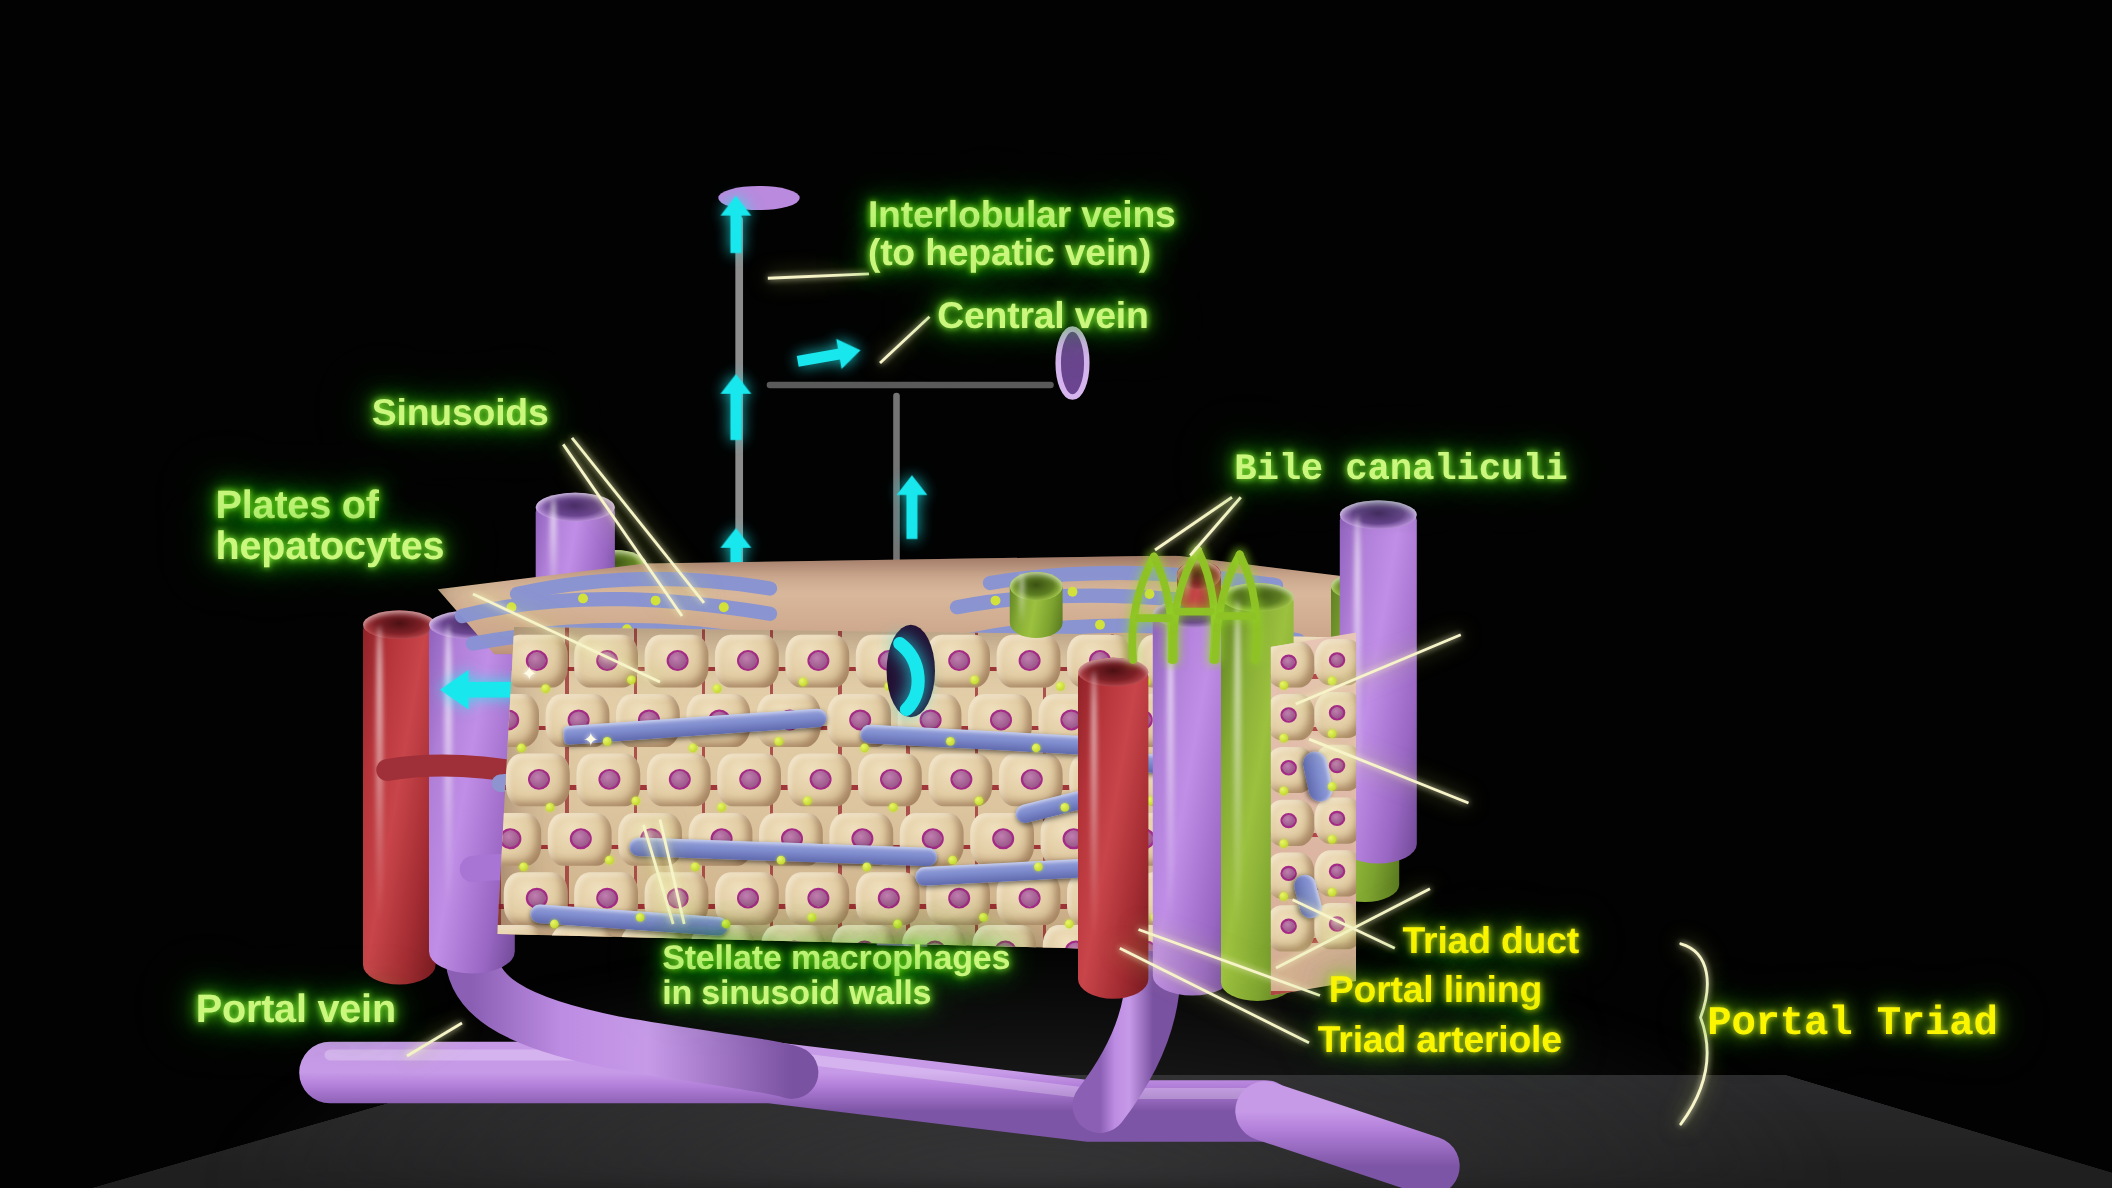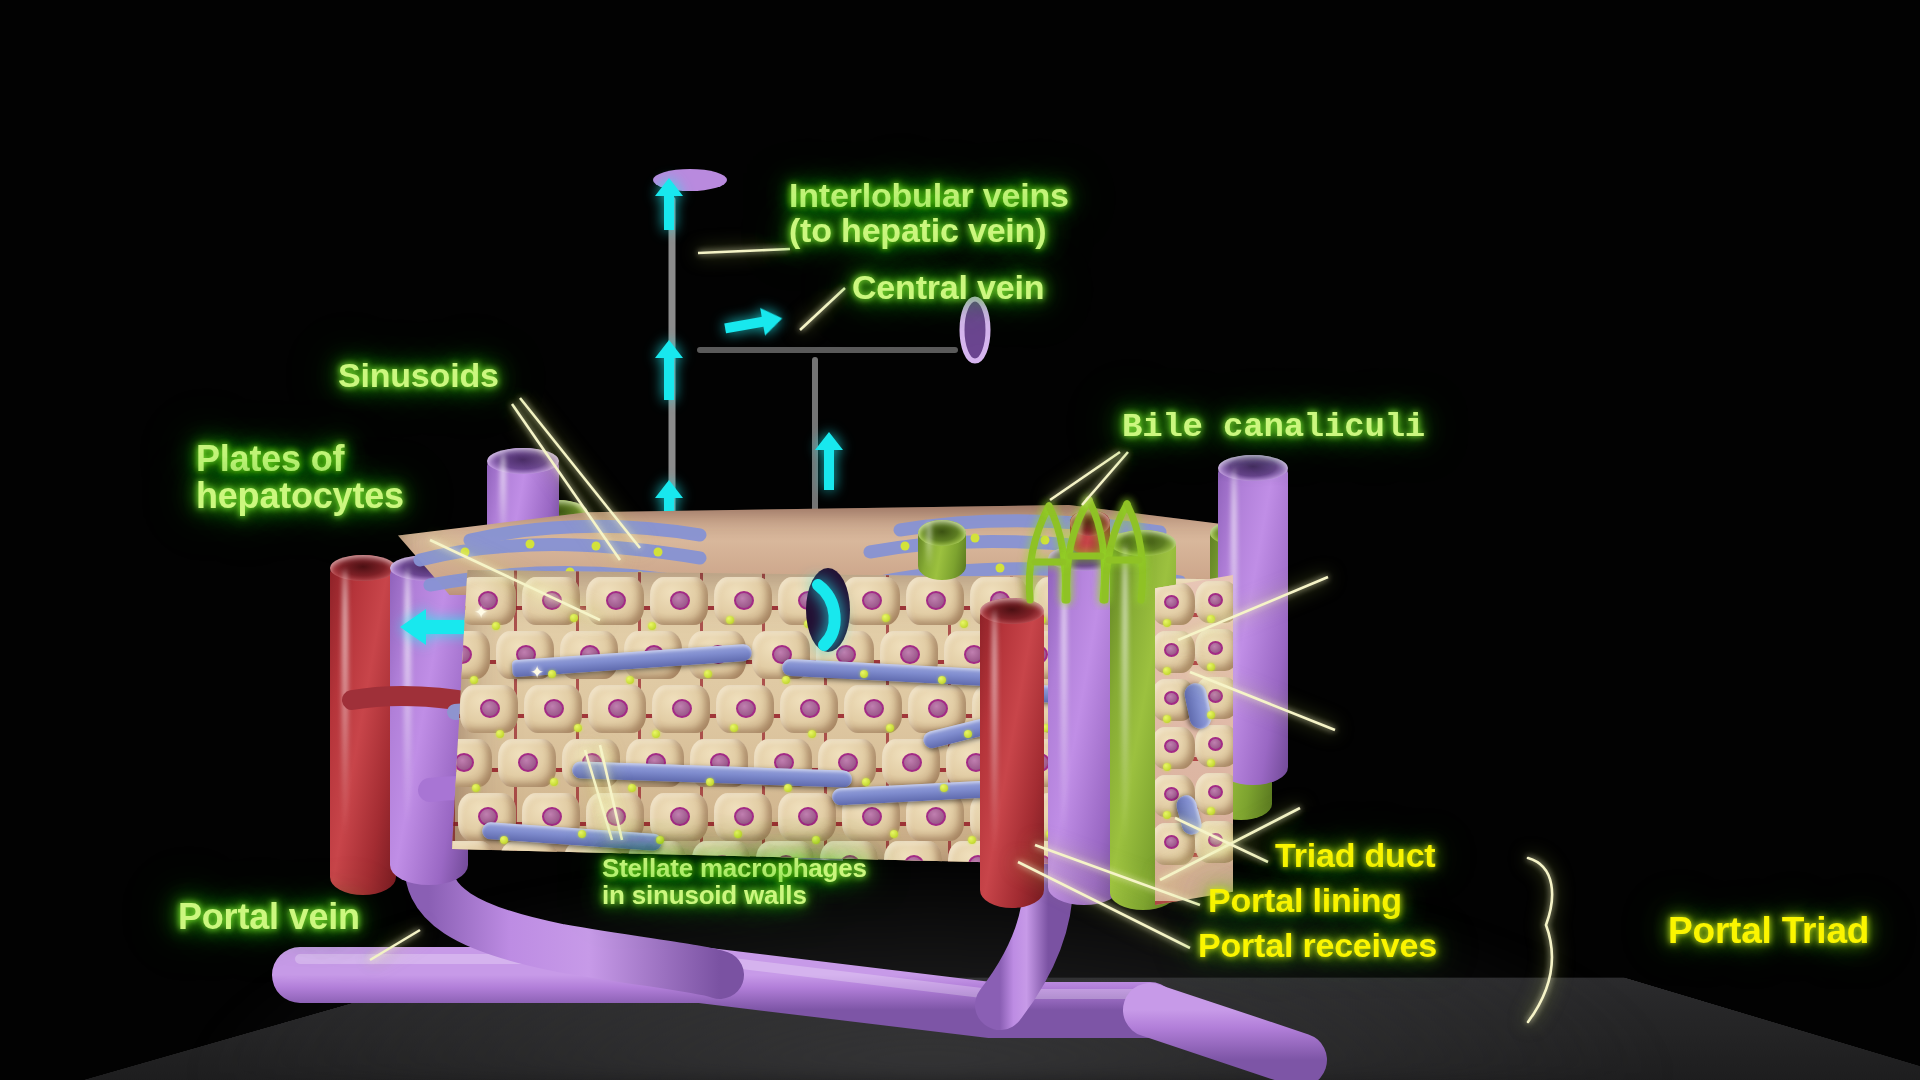--- a/index.html
+++ b/index.html
@@ -674,26 +674,26 @@
 
   <div class="lbl lbl-green" style="left:338px; top:358px; font-size:34px;">Sinusoids</div>
 
   <div class="lbl lbl-green" style="left:196px; top:440px; font-size:36px;">Plates of
 hepatocytes</div>
 
   <div class="lbl lbl-green" style="left:1122px; top:410px; font-size:34px;font-family:Liberation Mono, monospace;">Bile canaliculi</div>
 
 
 
-  <div class="lbl lbl-green" style="left:602px; top:855px; font-size:26px;">Stellate macrophages
+  <div class="lbl lbl-green" style="left:602px; top:855px; font-size:31px;">Stellate macrophages
 in sinusoid walls</div>
 
   <div class="lbl lbl-green" style="left:178px; top:898px; font-size:36px;">Portal vein</div>
 
   <div class="lbl lbl-yellow" style="left:1275px; top:838px; font-size:34px;">Triad duct</div>
 
   <div class="lbl lbl-yellow" style="left:1208px; top:883px; font-size:34px;">Portal lining</div>
 
-  <div class="lbl lbl-yellow" style="left:1198px; top:928px; font-size:34px;">Portal receives</div>
-
-  <div class="lbl lbl-yellow" style="left:1668px; top:912px; font-size:37px;">Portal Triad</div>
+  <div class="lbl lbl-yellow" style="left:1198px; top:928px; font-size:34px;">Triad arteriole</div>
+
+  <div class="lbl lbl-yellow" style="left:1552px; top:912px; font-size:37px;font-family:Liberation Mono, monospace;">Portal Triad</div>
 
 </div>
 
 </body></html>

